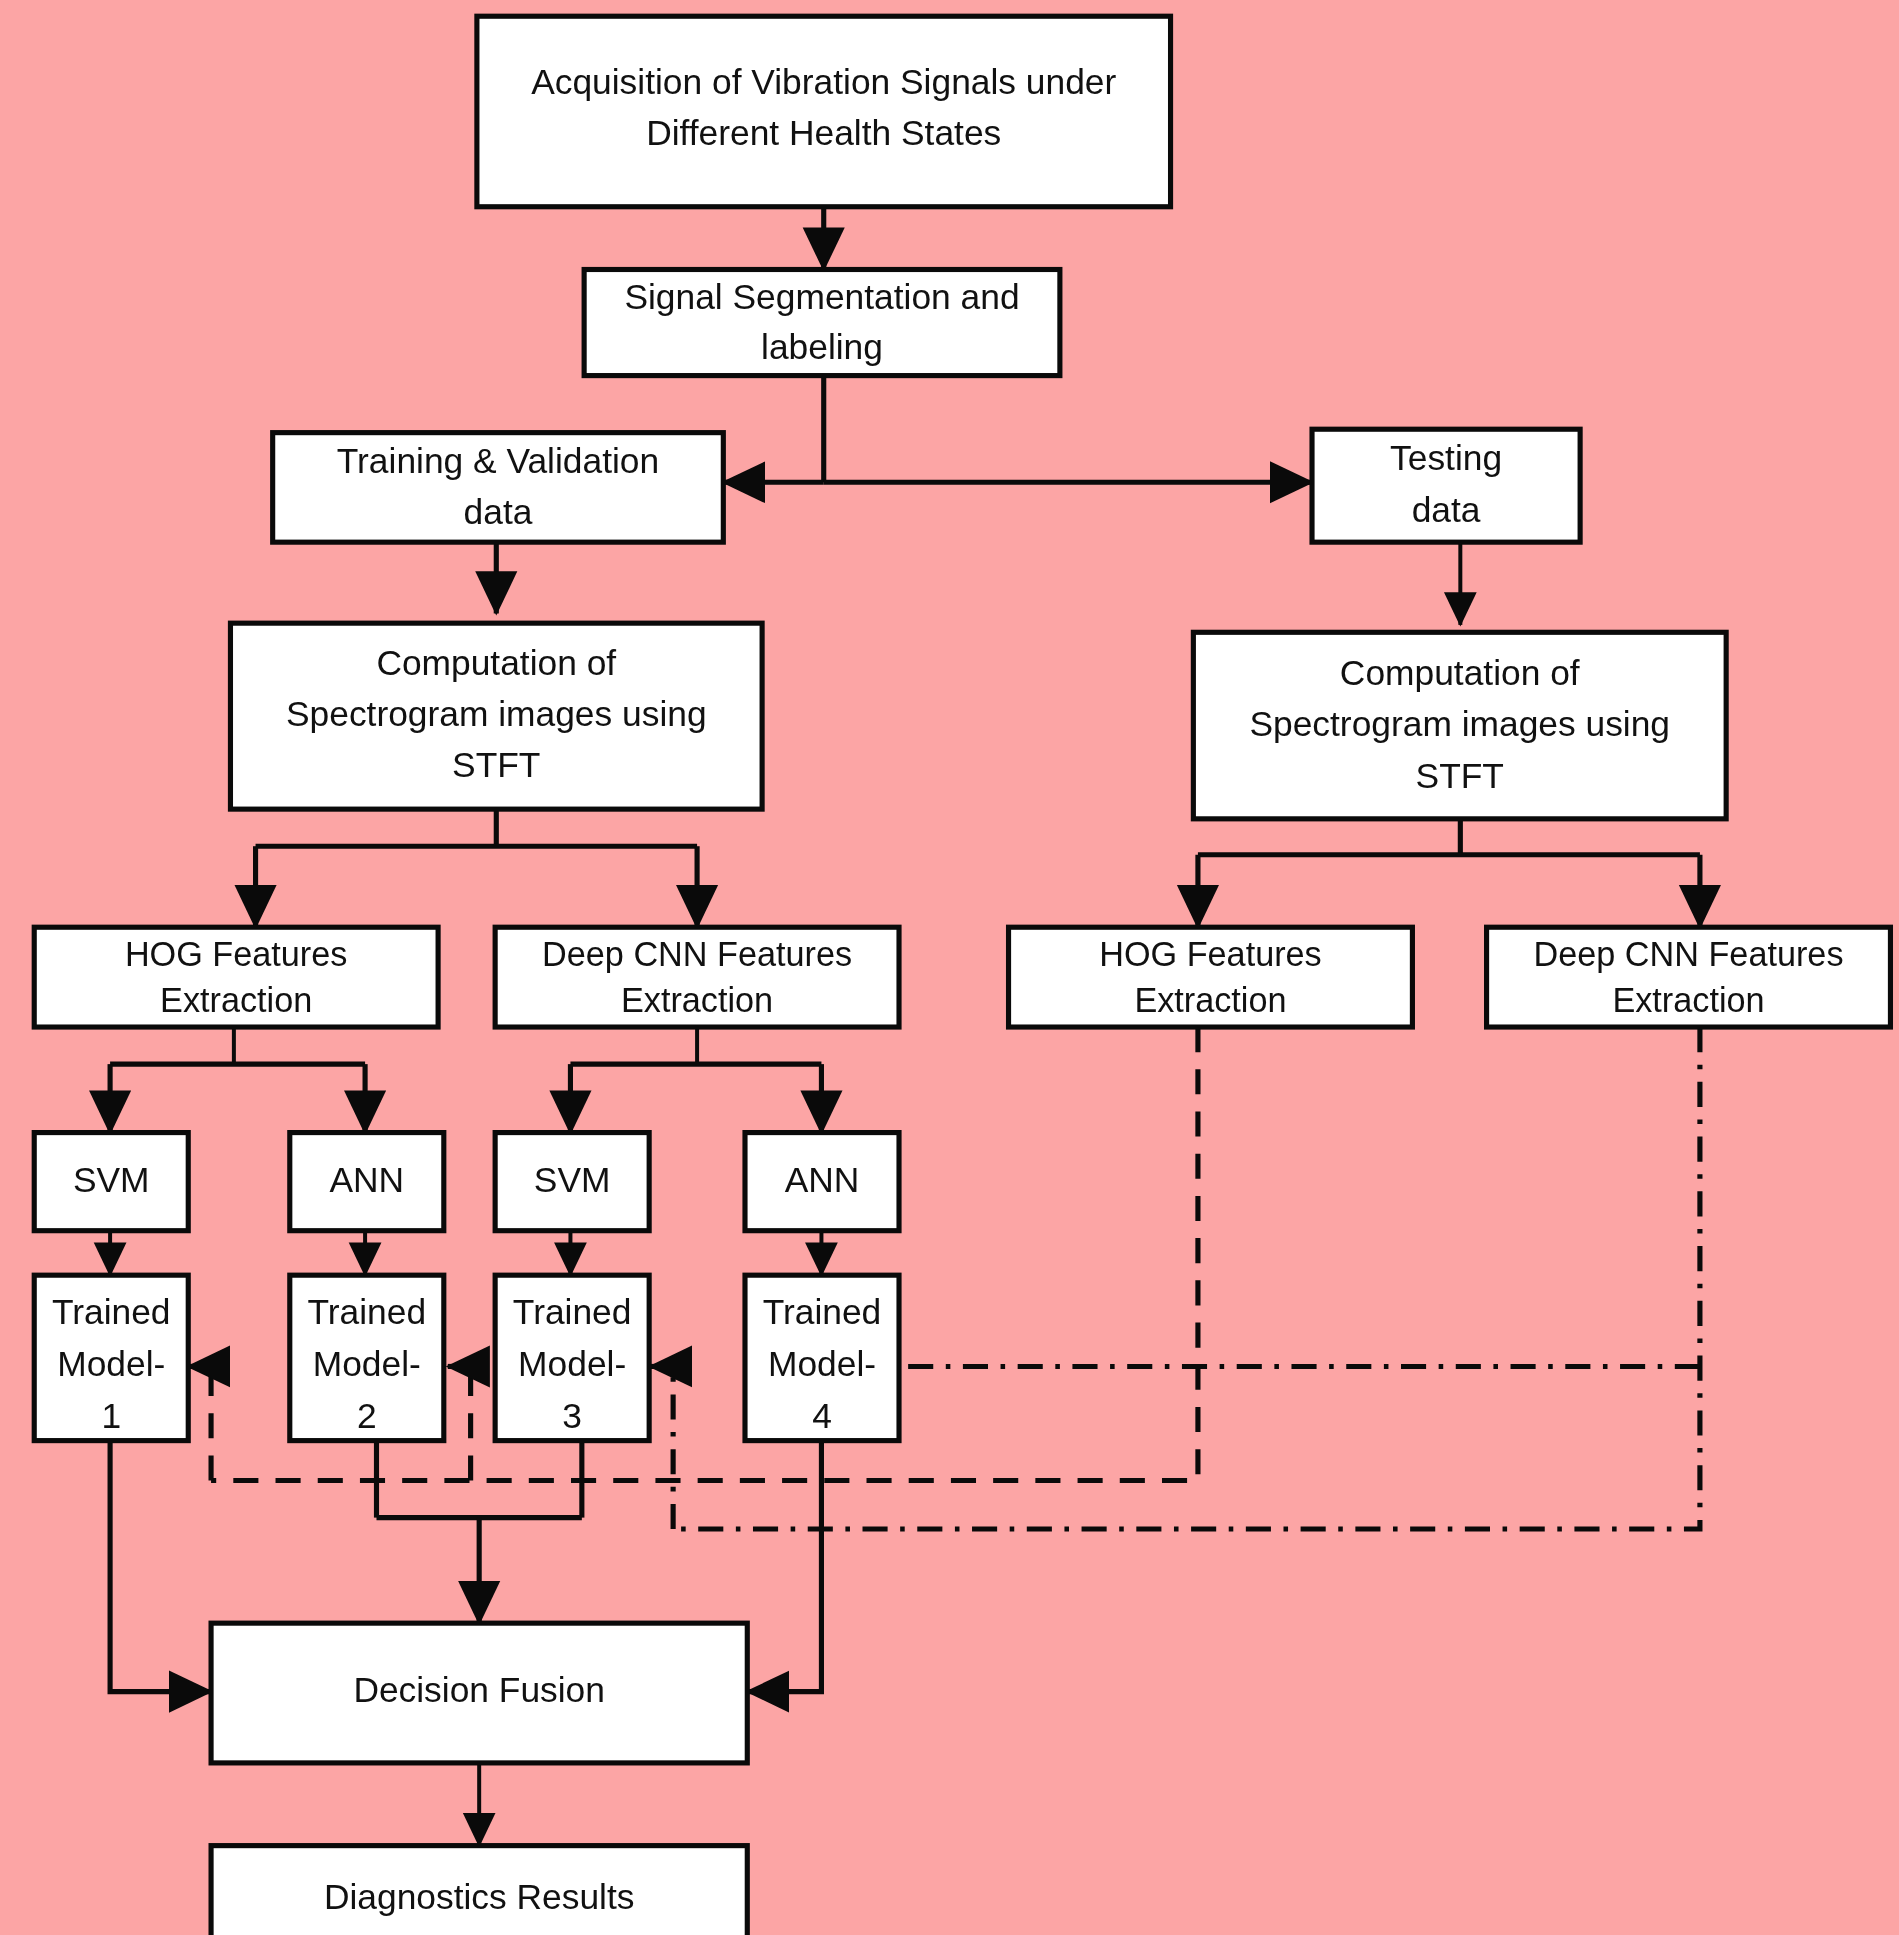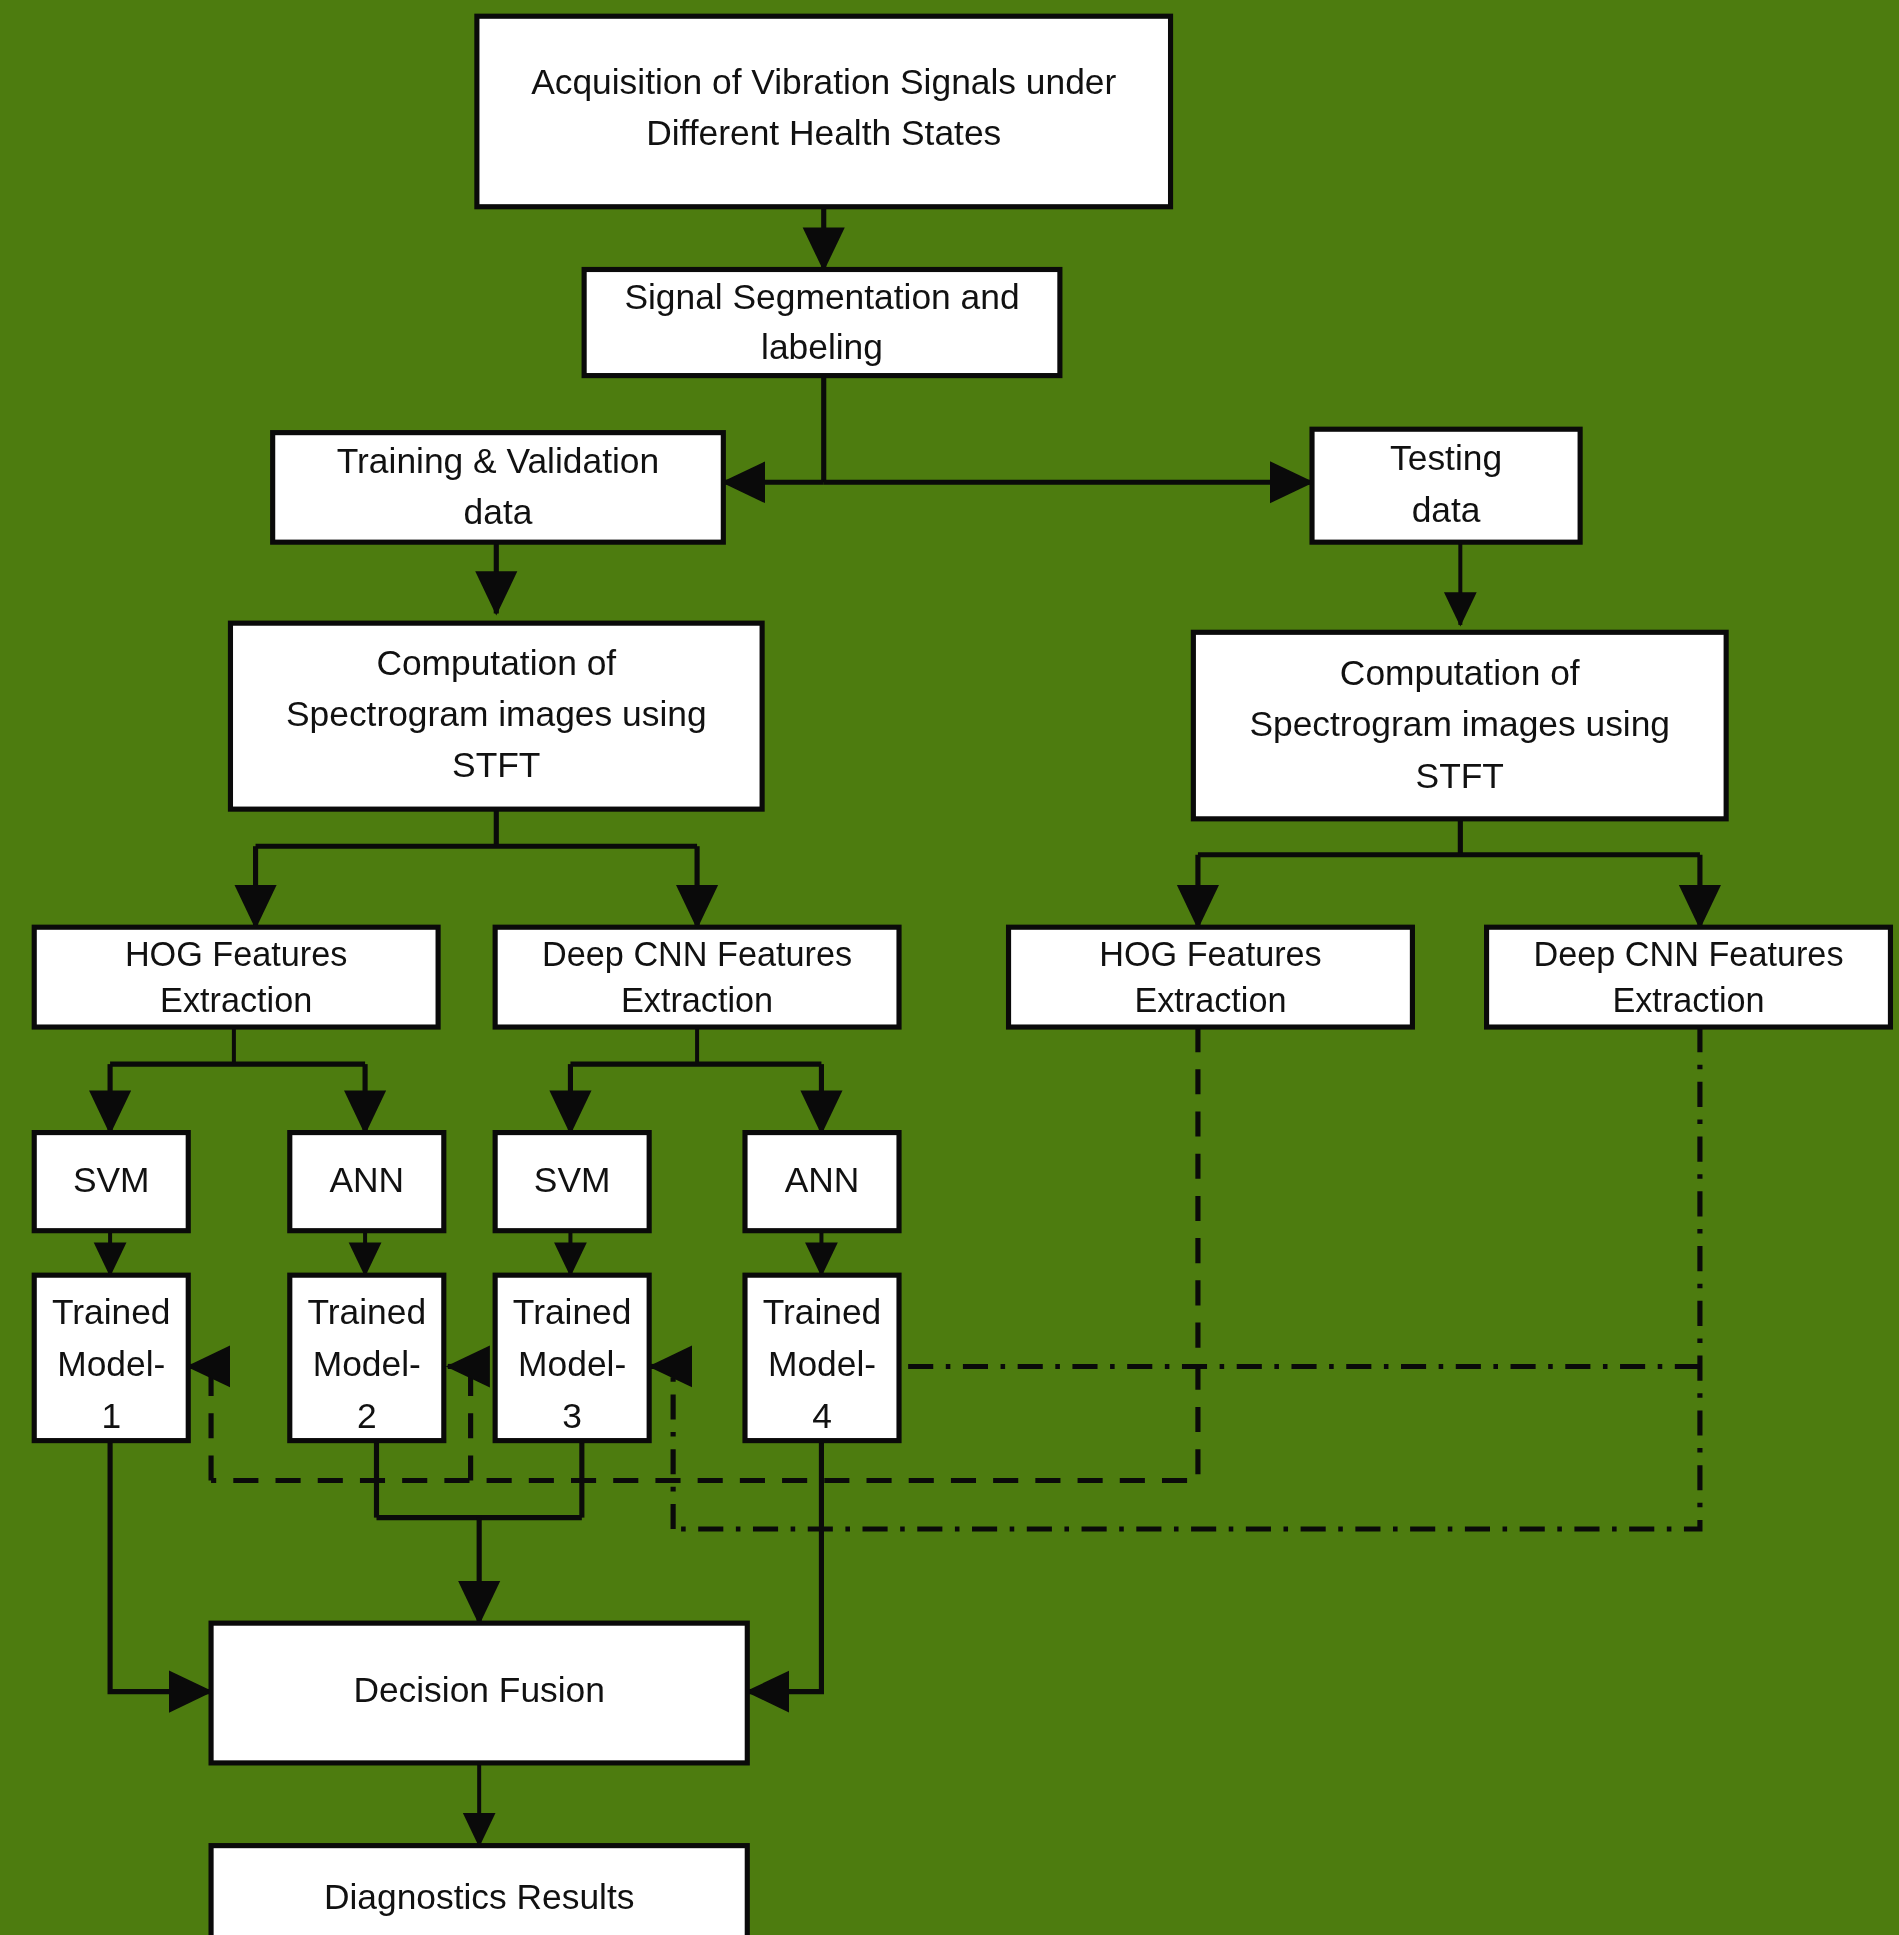--- a/index.html
+++ b/index.html
@@ -1,17 +1,17 @@
 <!DOCTYPE html>
 <html style="font-size:9px"><head>
 <meta charset="utf-8">
 <style>
   html,body{margin:0;padding:0;background:#ffffff;}
   body{font-family:"Liberation Sans",sans-serif;}
-  #page{position:relative;width:1899px;height:1936px;background:#4d7c0f;overflow:hidden;}
+  #page{position:relative;width:1899px;height:1936px;background:#fca5a5;overflow:hidden;}
   svg#flow{position:absolute;left:0;top:0;width:1899px;height:1936px;display:block;}
   .node-rect{fill:#ffffff;stroke:#0a0a0a;stroke-width:9;}
   .edge{stroke:#0a0a0a;stroke-width:9;fill:none;}
   .edge-thin{stroke:#0a0a0a;stroke-width:7;fill:none;}
   .edge-dashed{stroke:#0a0a0a;stroke-width:9;fill:none;stroke-dasharray:44 30;}
   .edge-dashdot{stroke:#0a0a0a;stroke-width:9;fill:none;stroke-dasharray:44 22 8 22;}
   .node-label{font-family:"Liberation Sans",sans-serif;fill:#111111;font-size:62px;text-anchor:middle;dominant-baseline:middle;}
   .node-label.sm{font-size:60px;}
 </style>
 </head>

